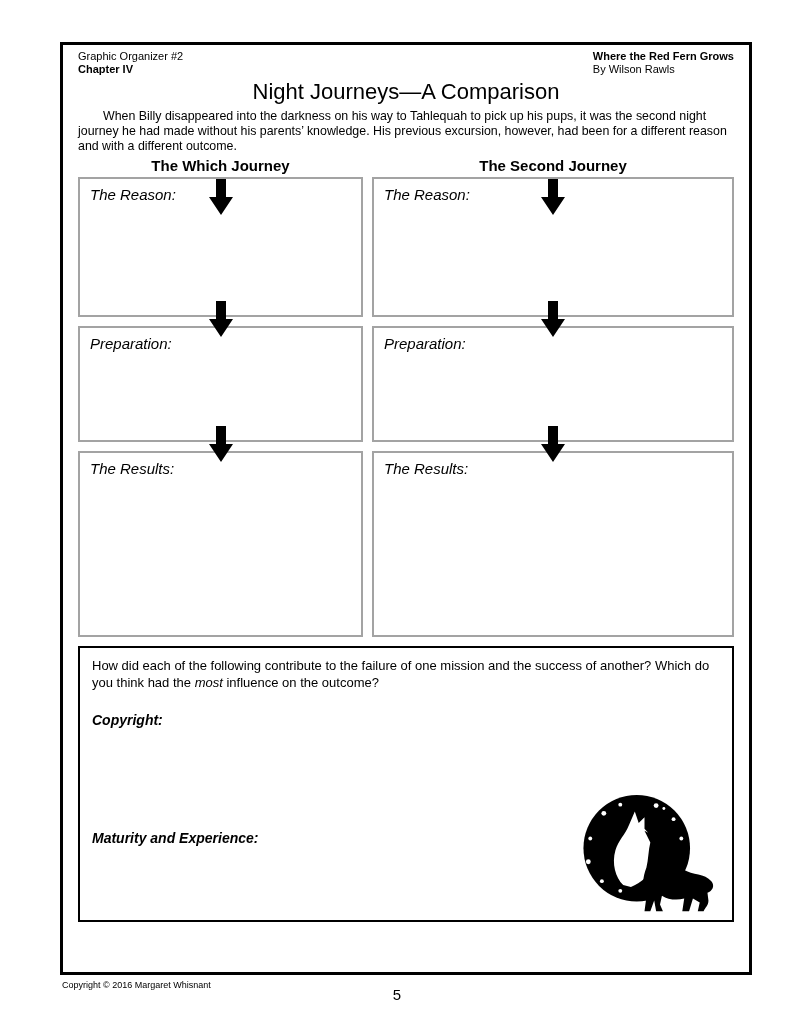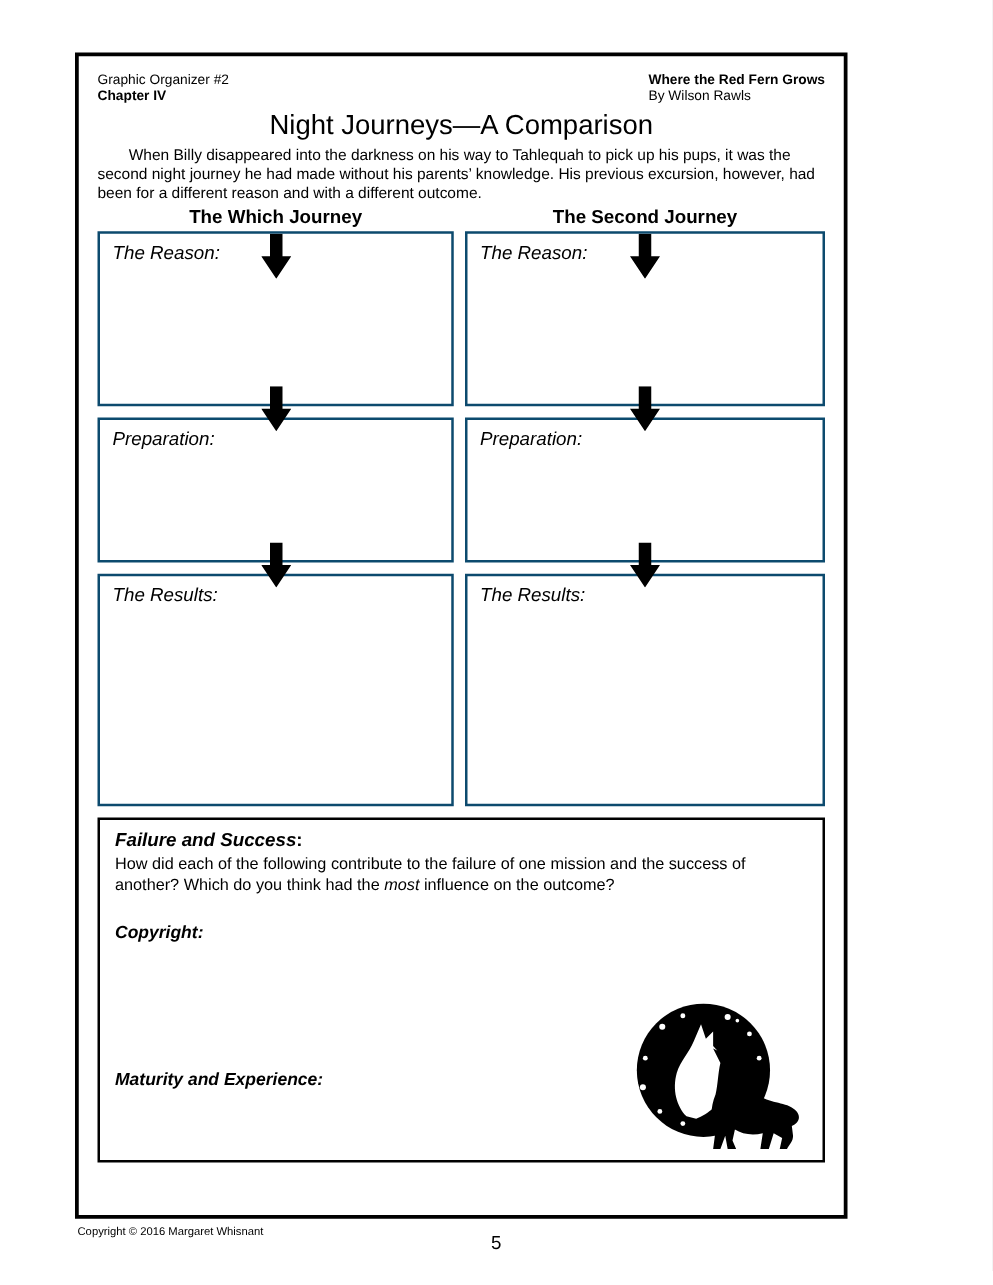--- a/index.html
+++ b/index.html
@@ -1,32 +1,32 @@
 <!DOCTYPE html>
 <html><head>
 <meta charset="utf-8">
 <style>
   * { margin:0; padding:0; box-sizing:border-box; }
   html,body { background:#e9e9e9; }
   body { width:794px; height:1028px; position:relative; font-family:"Liberation Sans", sans-serif; color:#000; }
   .sheet { position:absolute; left:0; top:0; width:794px; height:1028px; background:#fff; }
-  .frame { position:absolute; left:60px; top:42px; width:618px; height:933px; border:3px solid #000; padding:13px 15px 0 15px; background:#fff; overflow:hidden; }
+  .frame { position:absolute; left:60px; top:42px; width:692px; height:933px; border:3px solid #000; padding:5px 15px 0 15px; background:#fff; overflow:hidden; }
   .header-row { display:flex; justify-content:space-between; font-size:11px; line-height:1.2; }
   .bold { font-weight:bold; }
   .title { text-align:center; font-size:22px; font-weight:normal; margin:3px 0 4px 0; }
   .para { font-size:12.4px; line-height:1.18; }
   .p1 { text-indent:25px; }
   .p2 { text-indent:25px; margin-top:1px; }
   .emph { display:block; text-indent:0; font-weight:bold; font-style:italic; }
   .col-headers { display:flex; gap:9px; margin-top:4px; margin-bottom:3px; }
   .col-hdr { font-weight:bold; font-size:15px; text-align:center; }
   .col-hdr.left { width:285px; }
   .col-hdr.right { flex:1; }
   .grid-row { display:flex; gap:9px; margin-bottom:9px; }
-  .box { border:2px solid #0c4a6e; position:relative; padding:7px 10px; background:#fff; }
+  .box { border:2px solid #a3a3a3; position:relative; padding:7px 10px; background:#fff; }
   .box.left { width:285px; }
   .box.right { flex:1; }
   .r1 .box { height:140px; }
   .r2 .box { height:116px; }
   .r3 .box { height:186px; }
   .box-label { font-style:italic; font-size:15px; }
   .arrow { position:absolute; left:50%; margin-left:-12px; z-index:3; }
   .a-top { top:0px; }
   .a-gap { top:-27px; }
   .fs-box { border:2px solid #000; height:276px; margin-top:1px; position:relative; padding:8px 12px; background:#fff; }
@@ -108,21 +108,20 @@
       </div>
       <div class="box right">
         <svg class="arrow a-gap" width="24" height="36" viewBox="0 0 24 36">
             <path d="M7 0 h10 v18 h7 L12 36 L0 18 h7 Z" fill="#000"></path>
           </svg>
         <div class="box-label">The Results:</div>
       </div>
     </div>
 
     <div class="fs-box">
-      <div class="fs-heading"><span class="bi">Failure and Success</span><span class="b">:</span></div>
       <p class="fs-body"><span>How did each of the following contribute to the failure of one mission and the success of another?  Which do you think had the </span><span class="it">most</span><span> influence on the outcome?</span></p>
       <div class="prompt p-mot">Copyright:</div>
       <div class="prompt p-mat">Maturity and Experience:</div>
 
       <svg class="wolf" width="155" height="126" viewBox="0 0 160 130">
 
         <circle cx="72" cy="58" r="55" fill="#000"></circle>
 
         <circle cx="38" cy="22" r="2.5" fill="#fff"></circle>
         <circle cx="55" cy="13" r="2" fill="#fff"></circle>

